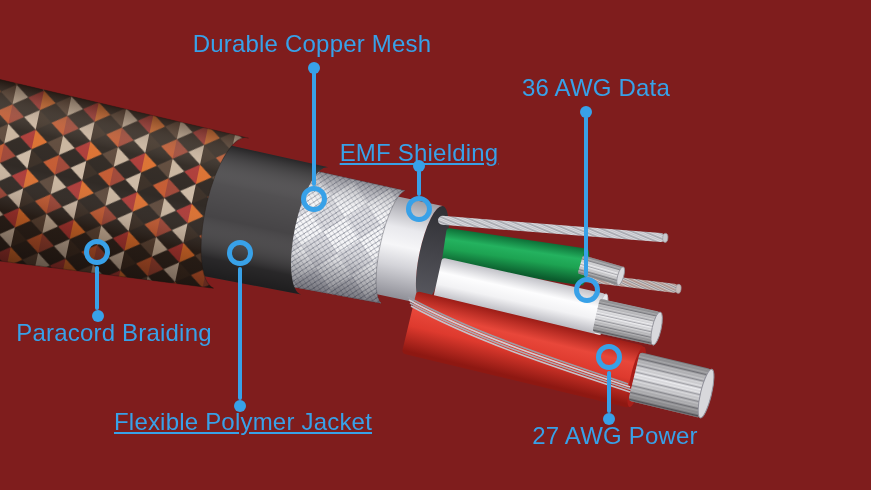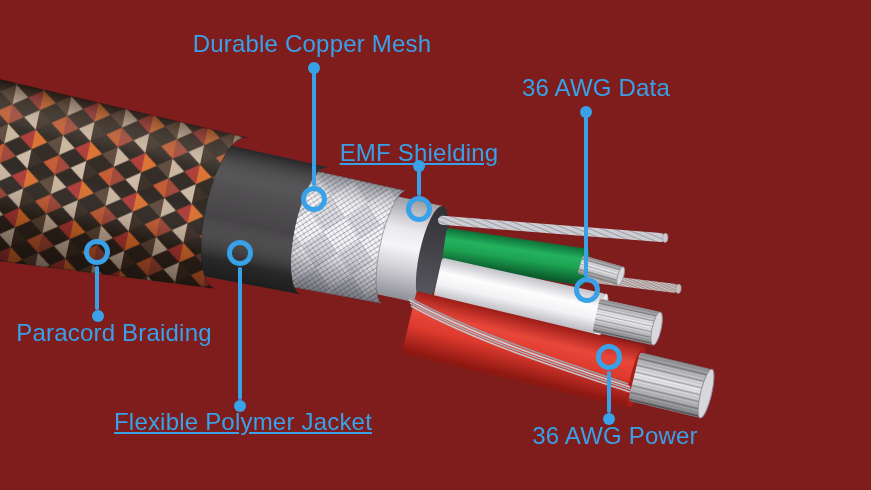--- a/index.html
+++ b/index.html
@@ -266,16 +266,16 @@
     <div class="co-ring"></div>
     <div class="co-line"></div>
     <div class="co-dot"></div>
     <div class="co-label">Flexible Polymer Jacket</div>
   </div>
 
   <div class="callout c6">
     <div class="co-ring"></div>
     <div class="co-line"></div>
     <div class="co-dot"></div>
-    <div class="co-label">36 AWG Power</div>
+    <div class="co-label">27 AWG Power</div>
   </div>
 
 </div>
 
 </body></html>

